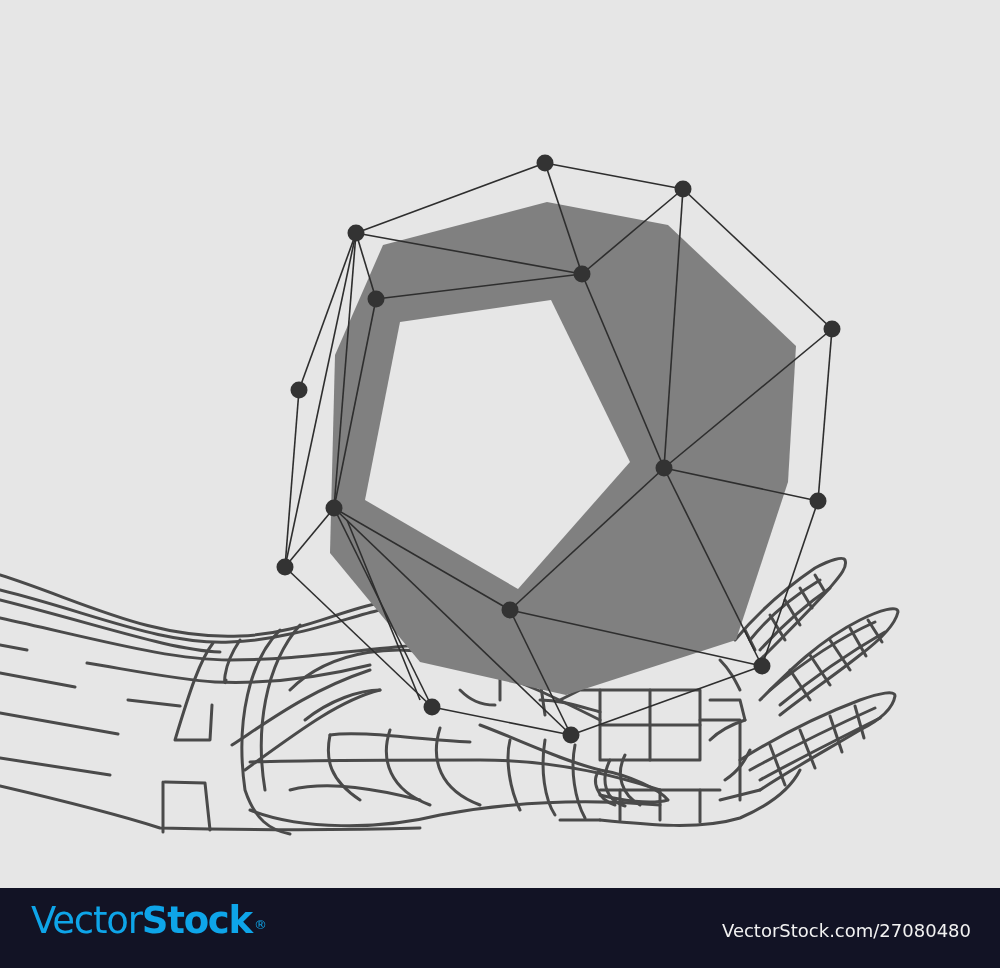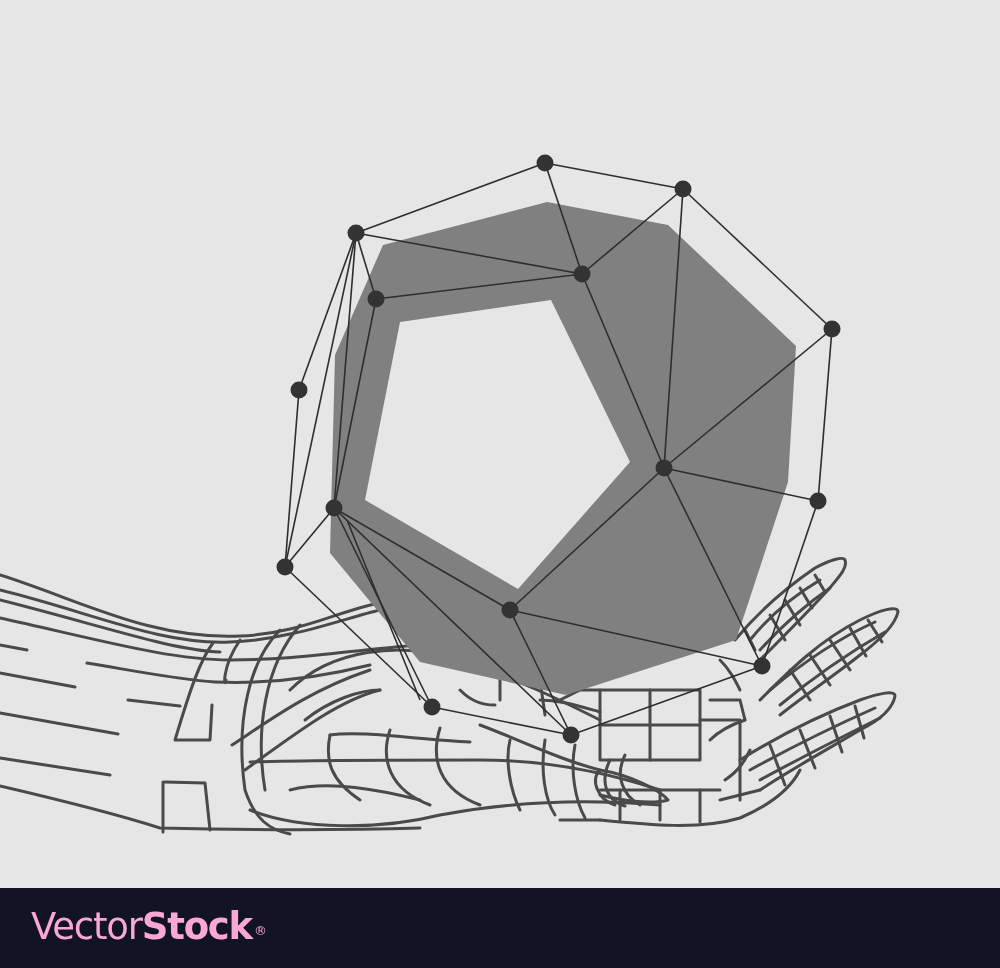--- a/index.html
+++ b/index.html
@@ -17,23 +17,23 @@
   .canvas svg { display: block; }
   .footer {
     position: absolute; left: 0; top: 888px;
     width: 1000px; height: 80px;
     background: #121325;
     color: #ffffff;
   }
   .brand {
     position: absolute; left: 31px; top: 14px;
     font-family: "DejaVu Sans", sans-serif;
-    font-size: 37px; line-height: 50px;
+    font-size: 37px; line-height: 38px;
     letter-spacing: -1.2px;
-    color: #f9a8d4;
+    color: #0ea5e9;
     white-space: nowrap;
   }
   .brand .light { font-weight: normal; font-family: "DejaVu Sans", sans-serif; }
   .brand .bold { font-weight: bold; }
   .brand .reg {
     font-size: 13px; vertical-align: top; position: relative; top: 4px; margin-left: 2px;
     letter-spacing: 0;
   }
   .image-id {
     position: absolute; right: 29px; top: 33px;
@@ -195,13 +195,14 @@
       <circle cx="432" cy="707" r="8.5"></circle>
       <circle cx="571" cy="735" r="8.5"></circle>
     </g>
   </svg>
 </div>
 
 <div class="footer">
   <div class="brand">
     <span class="light">Vector</span><span class="bold">Stock</span><span class="reg">®</span>
   </div>
+  <div class="image-id">VectorStock.com/27080480</div>
 </div>
 
 </body></html>

